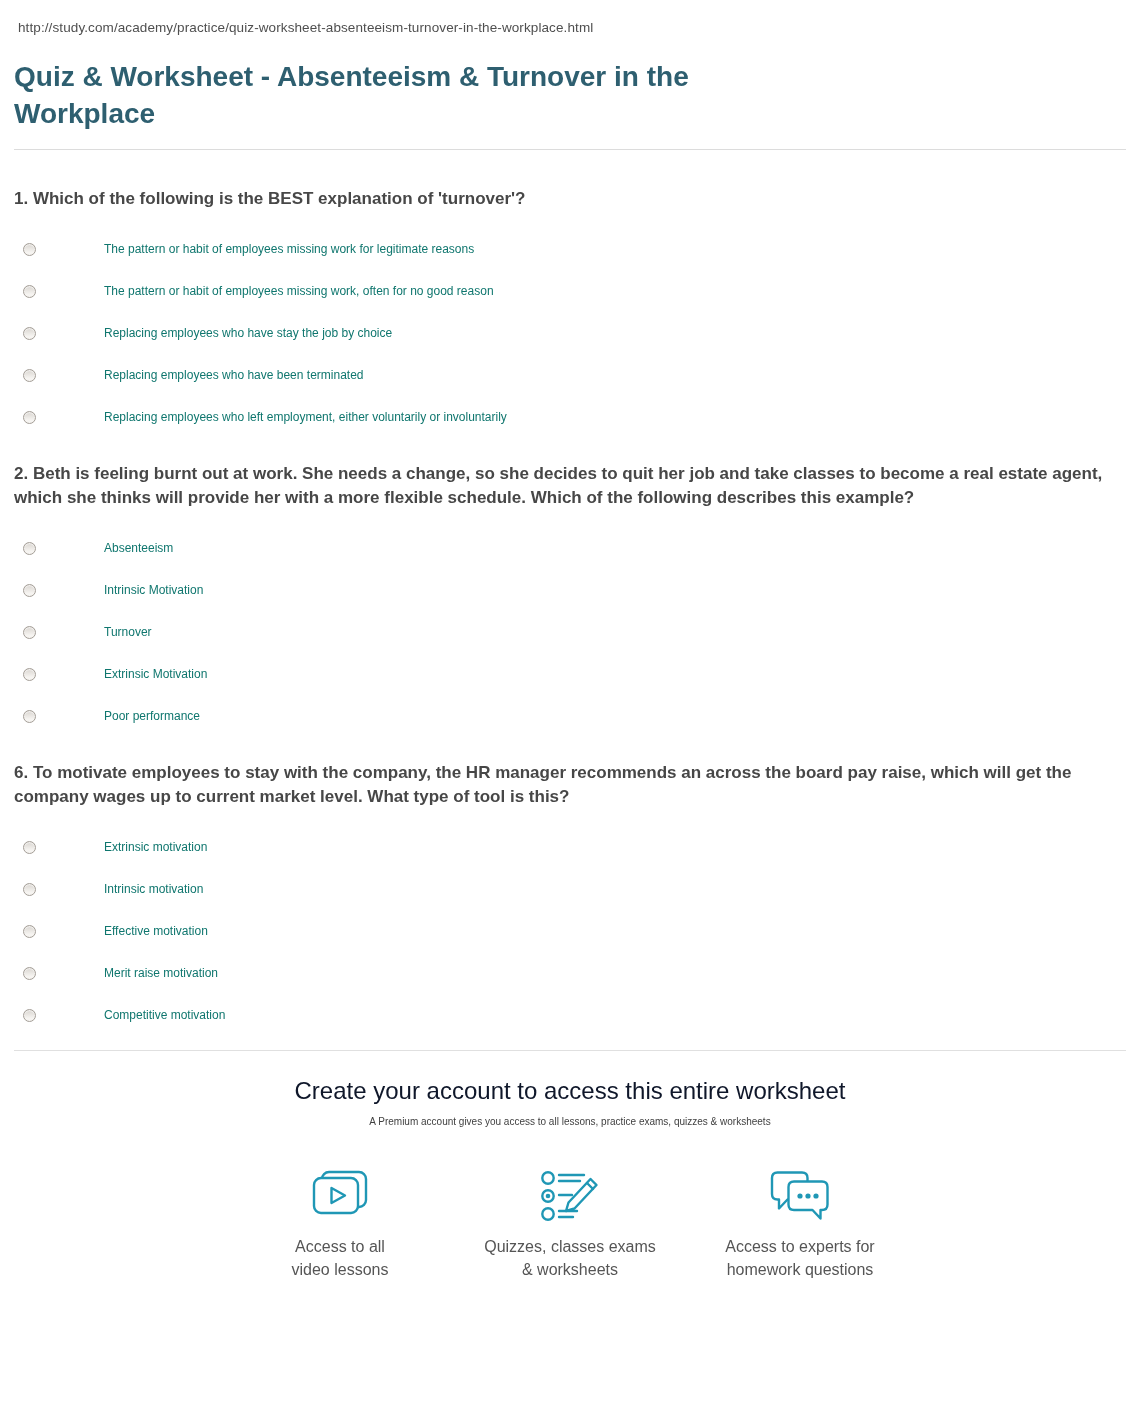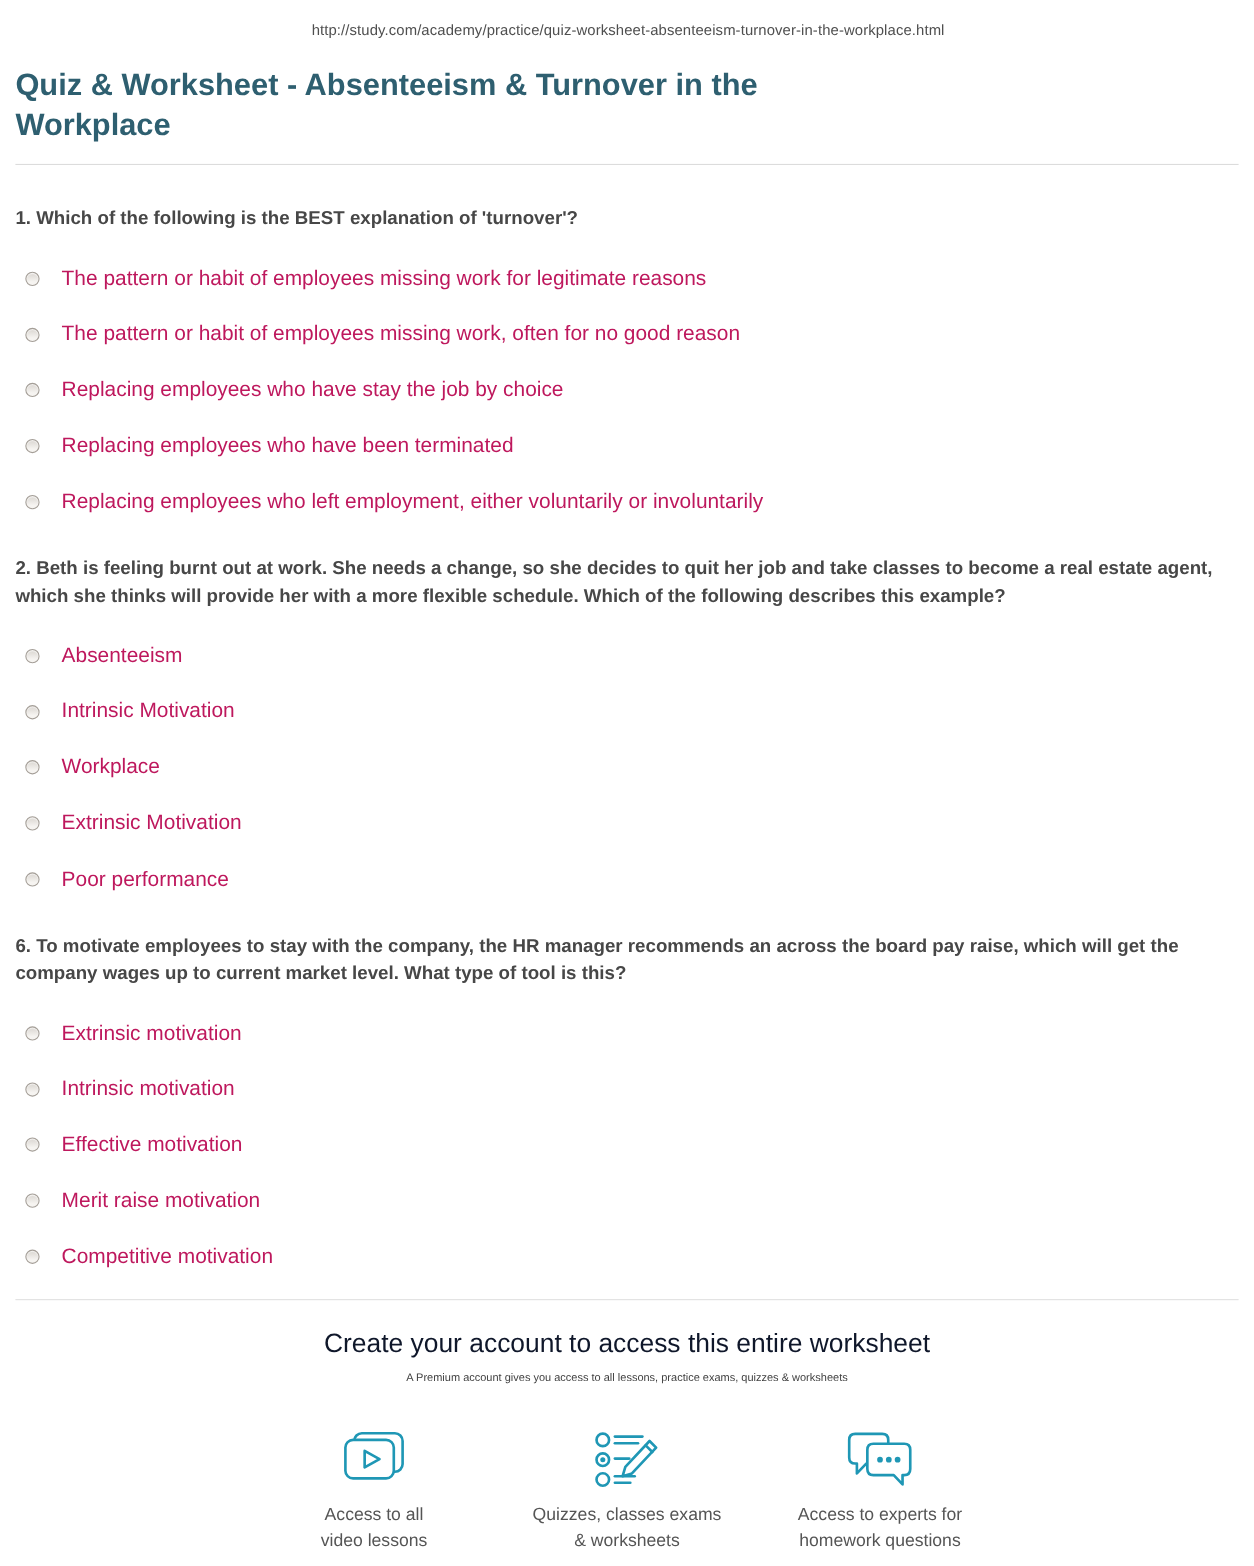--- a/index.html
+++ b/index.html
@@ -9,21 +9,21 @@
     min-height: 1424px;
     margin: 0 auto;
     font-family: "Liberation Sans", sans-serif;
     color: #4a4a4a;
     position: relative;
   }
 
   
   .header {
     display: flex;
-    justify-content: center;
+    justify-content: flex-start;
     align-items: flex-start;
     padding: 12px 16px 0 18px;
   }
   .url-text {
     font-size: 13.5px;
     color: #4f4f4f;
     padding-top: 8px;
     letter-spacing: .1px;
   }
   .logo {
@@ -75,23 +75,24 @@
     flex: none;
     width: 13px;
     height: 13px;
     margin: 0 20px 0 9px;
     border-radius: 50%;
     border: 1px solid #a49e97;
     background: linear-gradient(180deg, #d9d5d0 0%, #f6f4f1 75%);
     box-shadow: inset 0 1px 1px rgba(255,255,255,.7);
   }
   .option-label {
-    font-size: 19px;
-    color: #be185d;
+    font-size: 12px;
+    color: #0f766e;
     line-height: 1.25;
+    margin-left: 48px;
   }
 
   
   .cta-divider {
     border: none;
     border-top: 1px solid #e0e0e0;
     margin: 16px 14px 0 14px;
   }
   .cta {
     text-align: center;
@@ -181,21 +182,21 @@
     <div class="option-row">
       <span class="radio"></span>
       <span class="option-label">Absenteeism</span>
     </div>
     <div class="option-row">
       <span class="radio"></span>
       <span class="option-label">Intrinsic Motivation</span>
     </div>
     <div class="option-row">
       <span class="radio"></span>
-      <span class="option-label">Workplace</span>
+      <span class="option-label">Turnover</span>
     </div>
     <div class="option-row">
       <span class="radio"></span>
       <span class="option-label">Extrinsic Motivation</span>
     </div>
     <div class="option-row">
       <span class="radio"></span>
       <span class="option-label">Poor performance</span>
     </div>
   </div>

